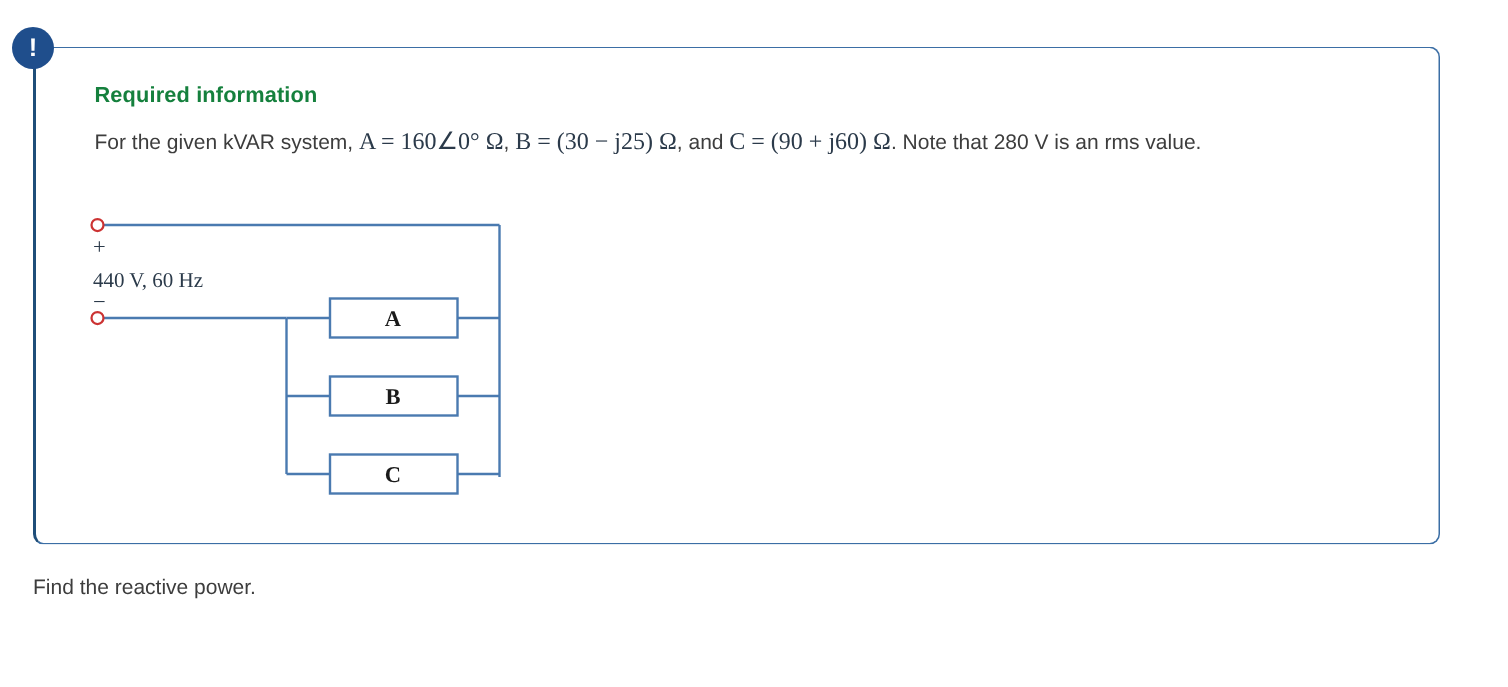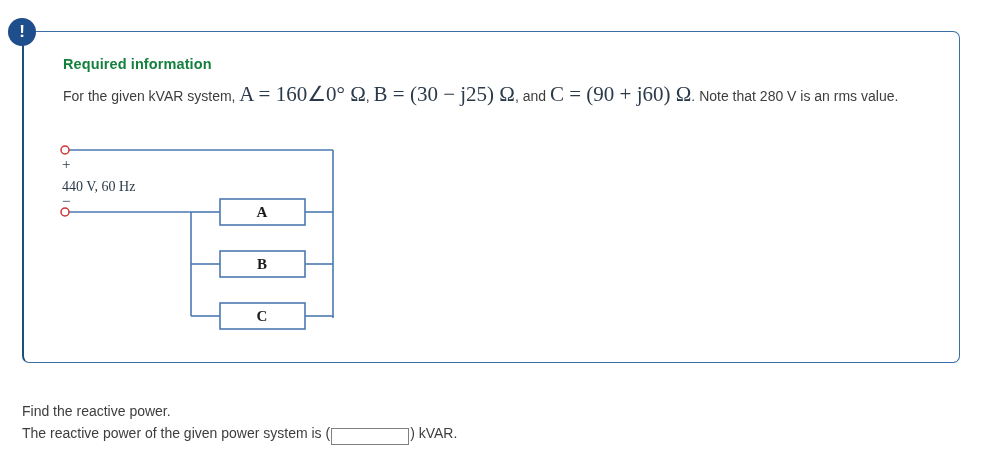--- a/index.html
+++ b/index.html
@@ -70,21 +70,21 @@
     position: absolute;
     left: 63px;
     top: 84px;
     width: 880px;
     font-size: 14px;
     color: #3d3d3d;
     line-height: 21px;
   }
   .mathtext {
     font-family: "Liberation Serif", serif;
-    font-size: 21px;
+    font-size: 16px;
     color: #2b3a4a;
     white-space: nowrap;
   }
 
   
   #circuit-diagram {
     position: absolute;
     left: 55px;
     top: 140px;
     width: 300px;
@@ -106,21 +106,21 @@
   .polarity {
     font-family: "Liberation Serif", serif;
     font-size: 15px;
     fill: #2b3a4a;
   }
 
   
   #question-area {
     position: absolute;
     left: 22px;
-    top: 401px;
+    top: 381px;
     width: 940px;
     font-size: 14px;
     color: #3d3d3d;
     line-height: 20px;
   }
   #answer-line {
     display: block;
     margin-top: 2px;
     white-space: nowrap;
   }
@@ -190,14 +190,13 @@
     <circle cx="10" cy="72" r="4" fill="#ffffff" stroke="#cc3333" stroke-width="1.5"></circle>
 
     <text class="polarity" x="7" y="29">+</text>
     <text class="srclabel" x="7" y="51">440 V, 60 Hz</text>
     <text class="polarity" x="7" y="66">−</text>
   </svg>
 </div>
 
 <div id="question-area">
   <span>Find the reactive power.</span>
-  <span id="answer-line"><span>The reactive power of the given power system is (</span><input id="answer-input" type="text" placeholder="" style=""><span>) kVAR.</span></span>
 </div>
 
 </body></html>

